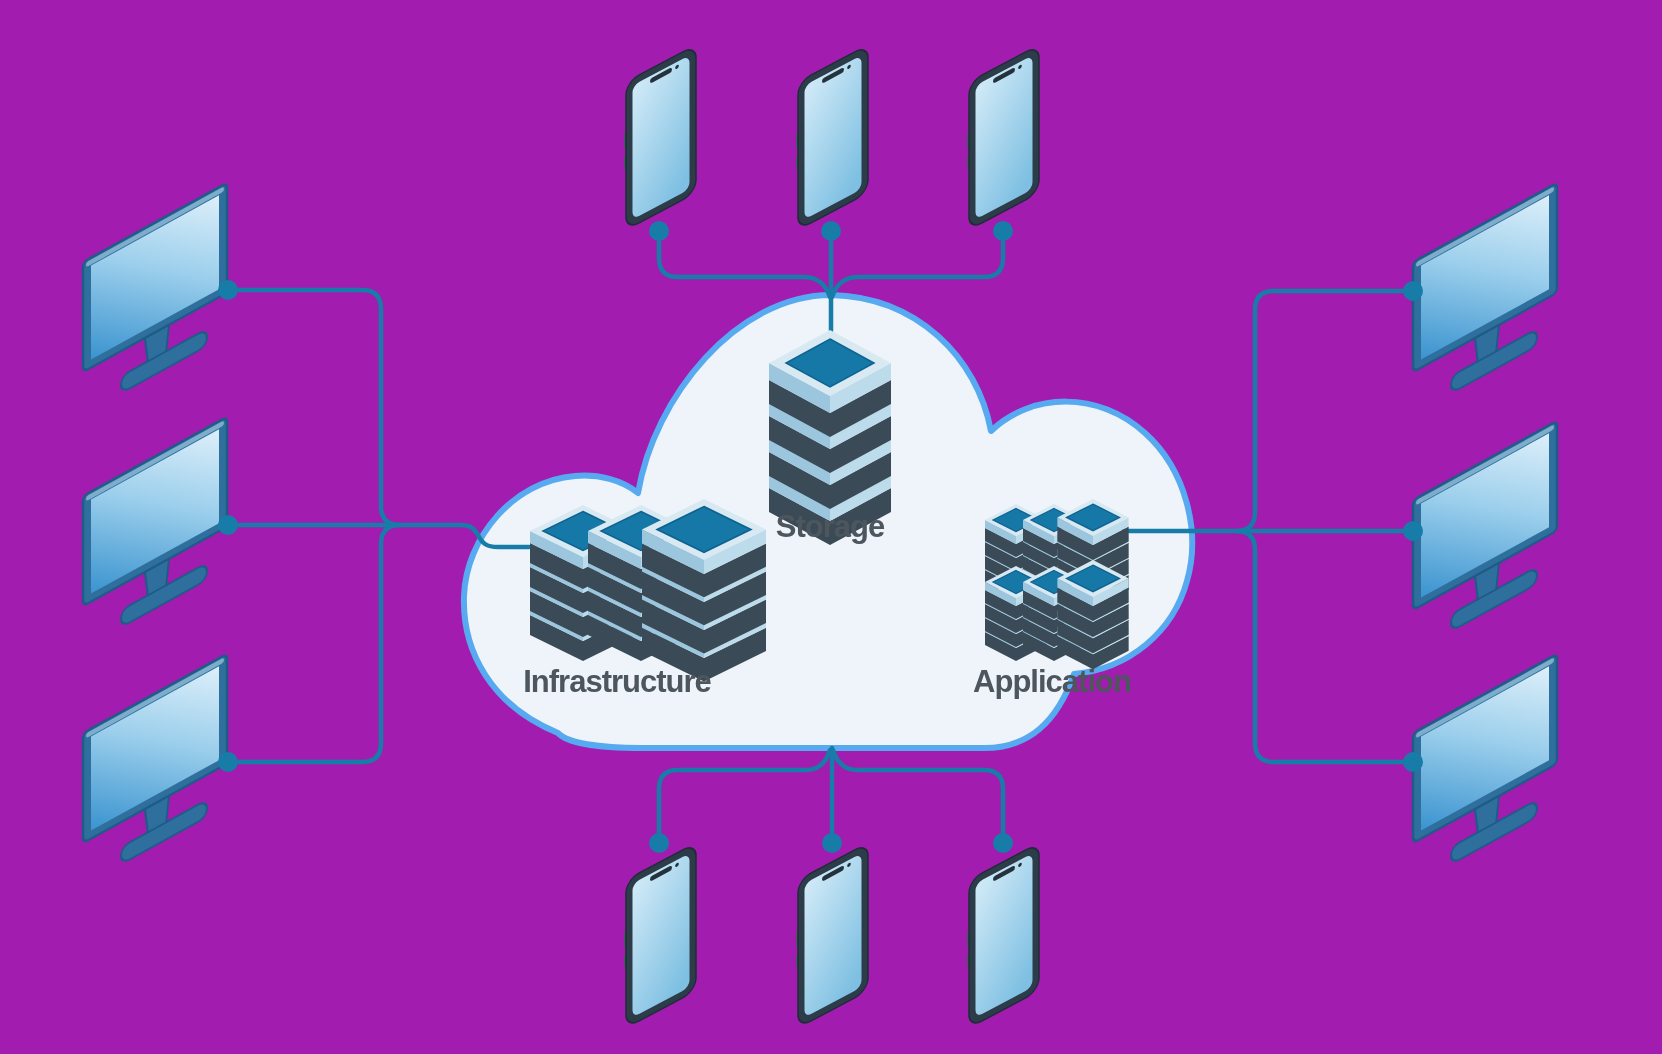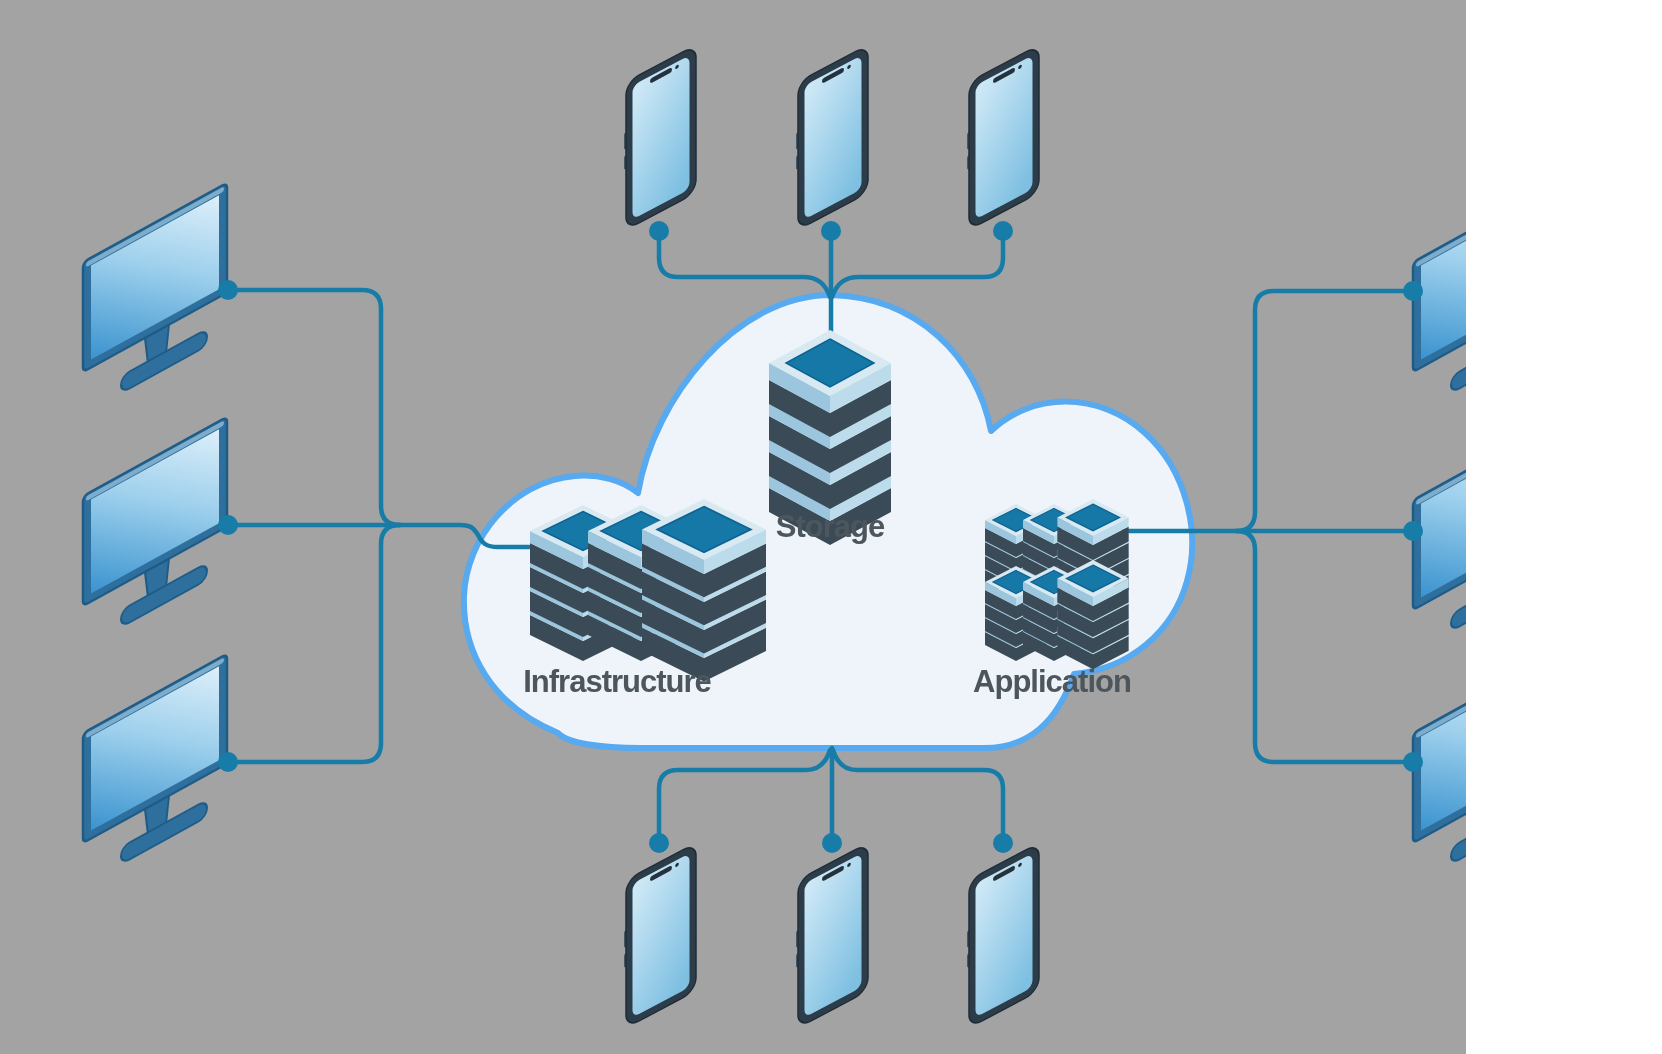--- a/index.html
+++ b/index.html
@@ -1,16 +1,16 @@
 <!DOCTYPE html>
 <html><head>
 <meta charset="utf-8">
 <style>
   html,body{margin:0;padding:0;background:#ffffff;}
-  .stage{position:relative;width:1466px;height:1054px;background:#a3a3a3;overflow:hidden;
+  .stage{position:relative;width:1662px;height:1054px;background:#a21caf;overflow:hidden;
          font-family:"Liberation Sans",sans-serif;}
   svg{display:block;}
   text.node-label{font-family:"Liberation Sans","DejaVu Sans",sans-serif;
                   font-weight:bold;font-size:31px;fill:#4d565c;letter-spacing:-1px;}
 </style>
 </head>
 <body>
 
 <div class="stage">
 <svg width="1662" height="1054" viewBox="0 0 1662 1054" xmlns="http://www.w3.org/2000/svg">

